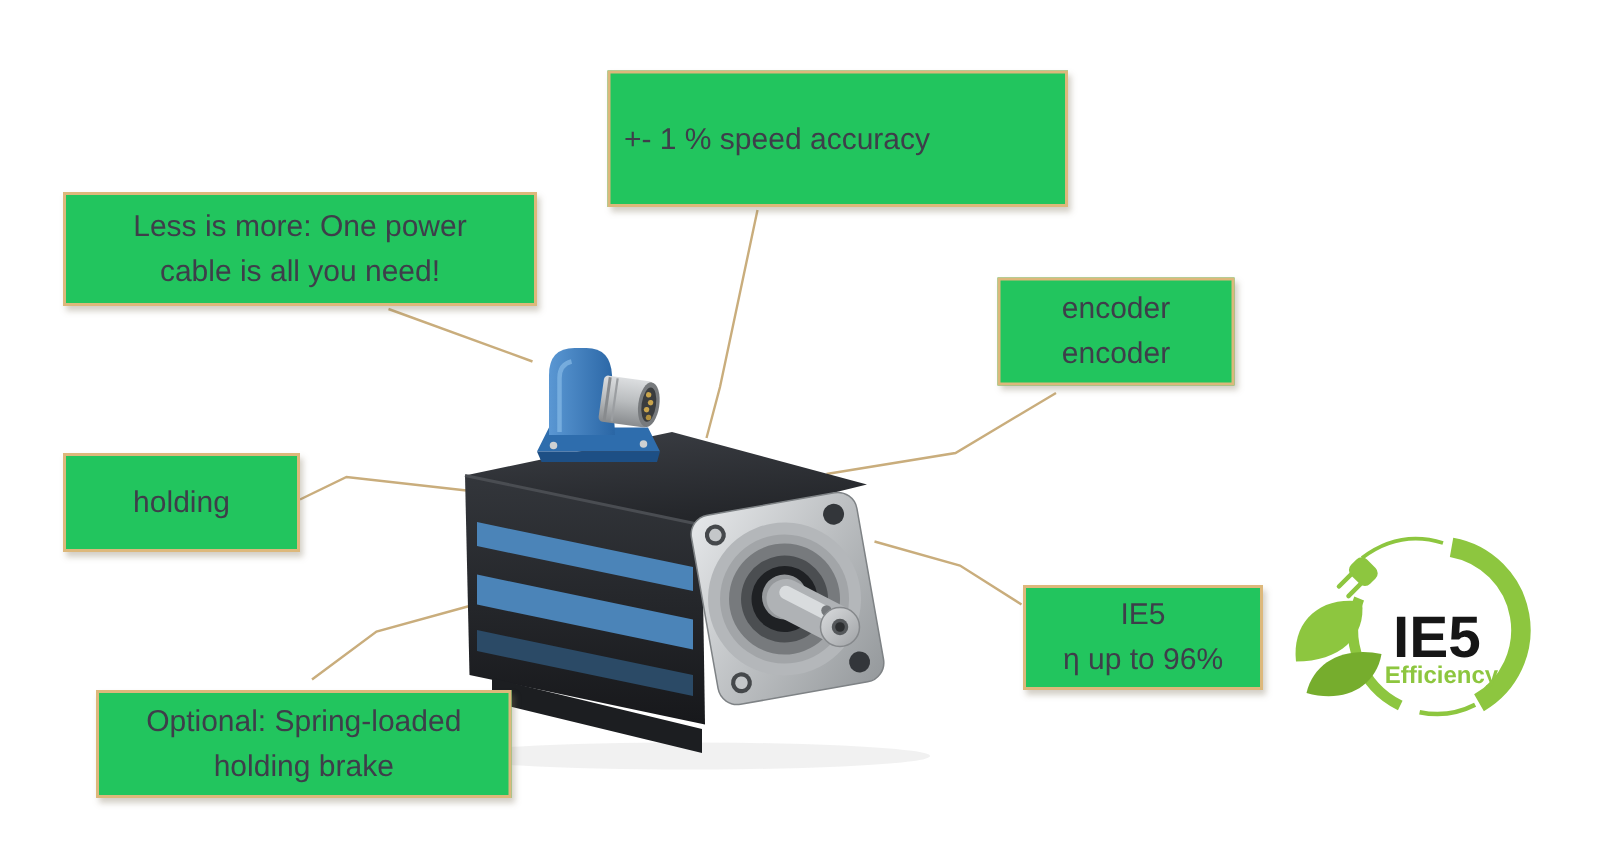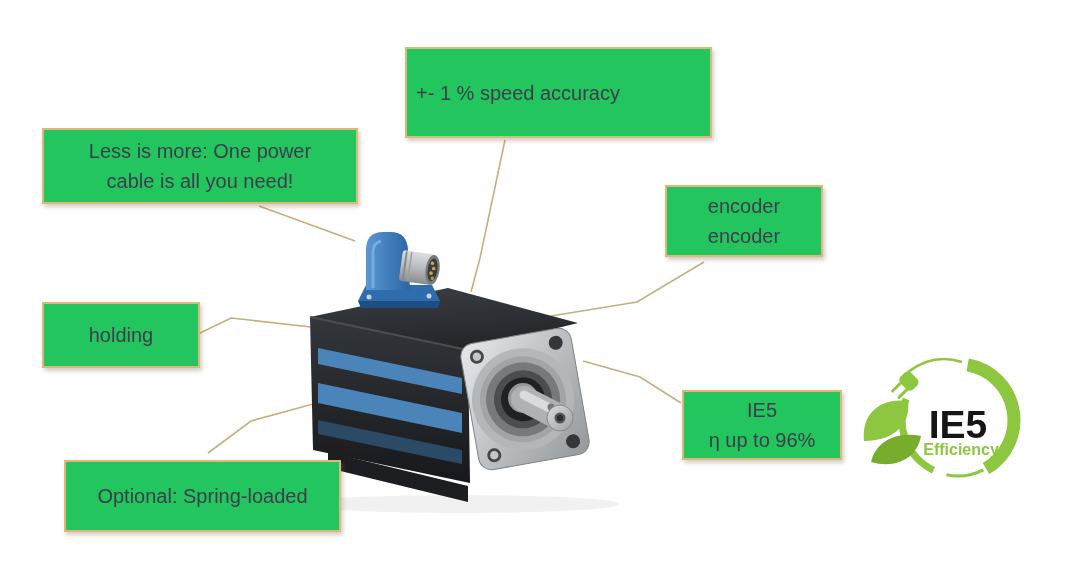--- a/index.html
+++ b/index.html
@@ -164,20 +164,21 @@
     <div>Less is more: One power</div>
     <div>cable is all you need!</div>
   </div>
 
   <div class="callout" id="box-fanless">
     <div>holding</div>
   </div>
 
   <div class="callout" id="box-brake">
     <div>Optional: Spring-loaded</div>
+    <div>holding brake</div>
   </div>
 
   <div class="callout" id="box-encoder">
     <div>encoder</div>
     <div>encoder</div>
   </div>
 
   <div class="callout" id="box-ie5">
     <div>IE5</div>
     <div>η up to 96%</div>

